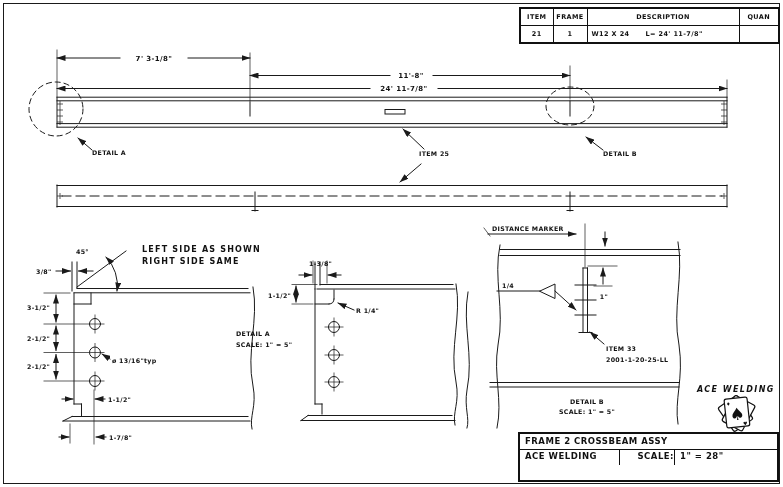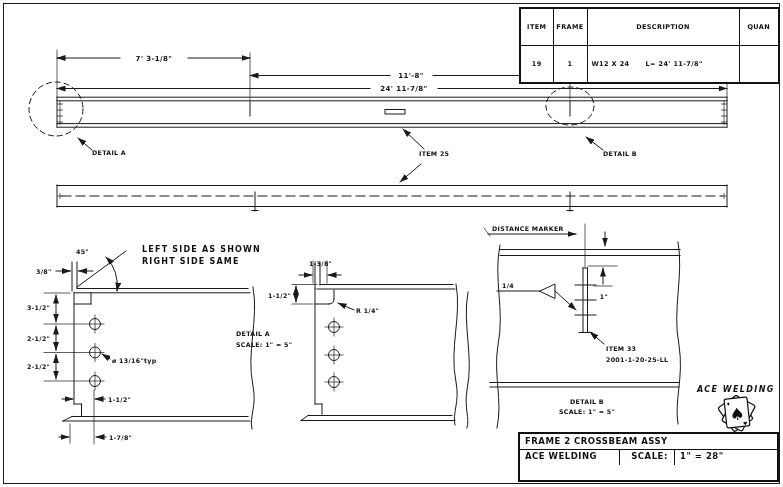--- a/index.html
+++ b/index.html
@@ -12,32 +12,32 @@
   .dash{stroke-dasharray:5,4}
   text{fill:#111;stroke:none;font-family:"DejaVu Sans",sans-serif;font-weight:bold}
   .t6{font-size:6.3px;letter-spacing:.3px}
   .t7{font-size:7px;letter-spacing:.4px}
   .t8{font-size:8px;letter-spacing:1.2px}
   .mid{text-anchor:middle}
   .logo-t{font-size:8px;font-style:italic;letter-spacing:1.4px}
   
   .parts{position:absolute;left:519px;top:7px;border-collapse:collapse;background:#fff;border:2px solid #111}
   .parts td{border:1px solid #111;font-size:6.5px;font-weight:bold;height:13px;
-            text-align:center;white-space:pre;letter-spacing:.4px;padding:14px 2px;
+            text-align:center;white-space:pre;letter-spacing:.4px;padding:4px 2px;
             font-family:"DejaVu Sans",sans-serif;color:#111}
   .parts td.l{text-align:left;padding-left:4px}
   
   .tblock{position:absolute;left:518px;top:432px;width:261px;height:50px;border:2px solid #111;
           background:#fff;font-size:8.5px;font-weight:bold;letter-spacing:.5px;color:#111}
   .tb-title{height:16px;border-bottom:1px solid #111;padding:2px 0 0 5px}
   .tb-row{display:flex;height:15px;border-bottom:1px solid #111}
   .tb-row:last-child{border-bottom:none}
   .tb-cell{border-right:1px solid #111;padding:1px 0 0 5px;overflow:hidden}
   .tb-cell:last-child{border-right:none}
-  .c1{width:100px}.c2{width:55px;text-align:center}.c3{flex:1}
+  .c1{width:100px}.c2{width:55px;text-align:right}.c3{flex:1}
 </style>
 </head>
 <body>
 
 <div class="sheet">
 
 <svg class="draw" width="783" height="487" viewBox="0 0 783 487">
   <defs>
     <marker id="ah" viewBox="0 0 9 6" refX="8.5" refY="3" markerWidth="9" markerHeight="6" markerUnits="userSpaceOnUse" orient="auto-start-reverse">
       <path d="M0,0 L9,3 L0,6 Z" fill="#1a1a1a"></path>
@@ -241,21 +241,21 @@
         <col style="width:40px">
       </colgroup>
   <tbody>
         <tr>
     <td>ITEM</td>
     <td>FRAME</td>
     <td>DESCRIPTION</td>
     <td>QUAN</td>
   </tr>
   <tr>
-    <td>19</td>
+    <td>21</td>
     <td>1</td>
     <td class="l">W12 X 24      L= 24' 11-7/8"</td>
     <td></td>
   </tr>
 </tbody>
     </table>
 
 <div class="tblock">
   <div class="tb-title">FRAME 2 CROSSBEAM ASSY</div>
   <div class="tb-row">

